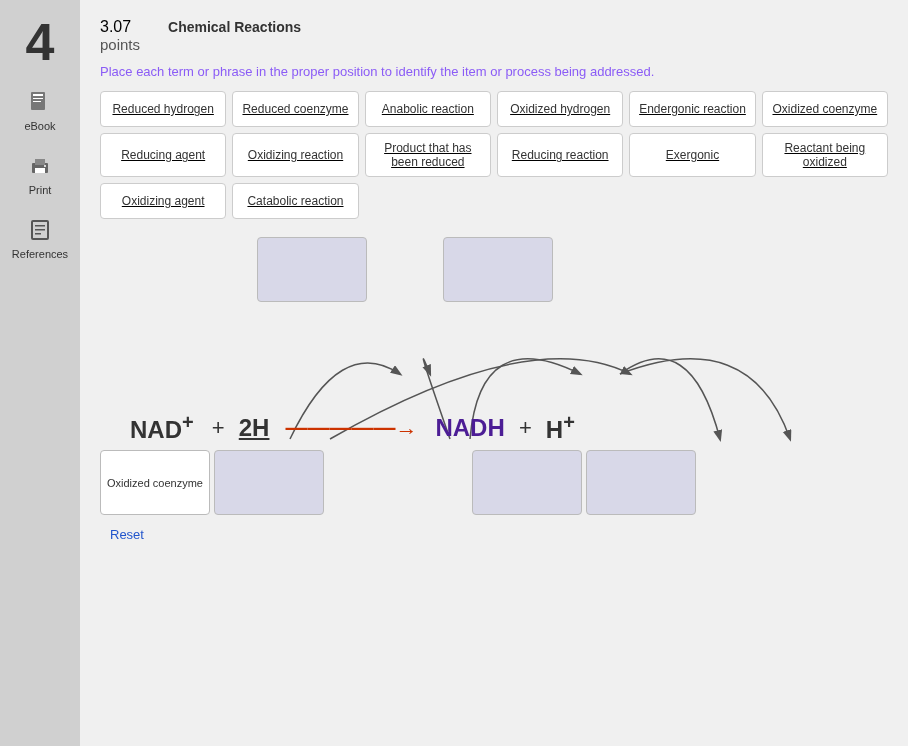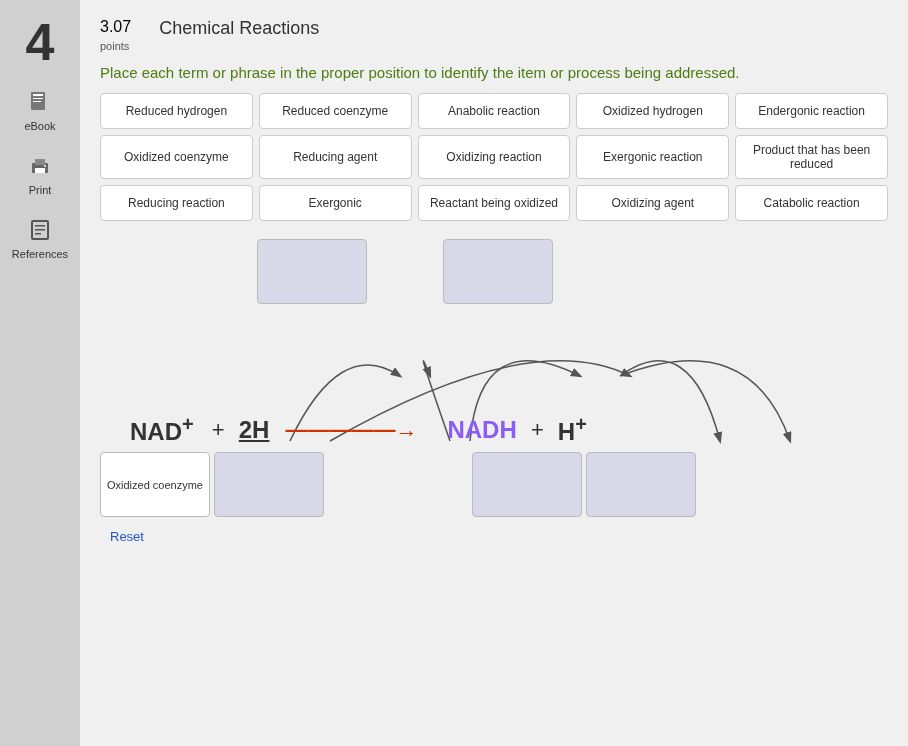--- a/index.html
+++ b/index.html
@@ -43,42 +43,43 @@
       font-size: 11px;
       color: #333;
       text-align: center;
     }
     .main-content {
       flex: 1;
       padding: 18px 20px;
       background: #f0f0f0;
     }
     .page-title {
-      font-size: 18px;
-      font-weight: normal;
+      font-size: 14px;
+      font-weight: bold;
       color: #333;
       margin-bottom: 6px;
     }
     .score-row {
       display: flex;
       align-items: flex-start;
       gap: 8px;
       margin-bottom: 10px;
     }
     .instruction {
-      font-size: 15px;
-      color: #4d7c0f;
+      font-size: 13px;
+      color: #8b5cf6;
       margin-bottom: 12px;
       max-width: 700px;
     }
     .terms-grid {
       display: grid;
-      grid-template-columns: repeat(5, 1fr);
+      grid-template-columns: repeat(6, 1fr);
       gap: 6px;
       margin-bottom: 16px;
+      text-decoration: underline;
     }
     .term-card {
       background: white;
       border: 1px solid #ccc;
       border-radius: 4px;
       padding: 7px 8px;
       font-size: 12px;
       text-align: center;
       color: #333;
       cursor: grab;
@@ -114,22 +115,22 @@
     }
     .two-h {
       font-size: 24px;
       font-weight: bold;
       color: #333;
       text-decoration: underline;
     }
     .nadh-text {
       font-size: 24px;
       font-weight: bold;
-      color: #8b5cf6;
-      margin-left: 14px;
+      color: #4c1d95;
+      margin-left: 2px;
     }
     .h-plus {
       font-size: 24px;
       font-weight: bold;
       color: #333;
     }
     .drop-zone-bottom {
       width: 110px;
       min-height: 65px;
       background: #d8d8e8;
@@ -211,39 +212,38 @@
       </svg>
     </div>
     <span class="sidebar-label">References</span>
   </div>
 </div>
 
 <div class="main-content">
   <div class="score-row">
     <div>
       <span>3.07</span><br>
-      <span style="font-size:11px;color:#555;">points</span>
+      <span style="font-size:15px;color:#555;">points</span>
     </div>
     <div style="margin-left:20px;">
       <span class="page-title">Chemical Reactions</span>
     </div>
   </div>
   <p class="instruction">Place each term or phrase in the proper position to identify the item or process being addressed.</p>
 
   
   <div class="terms-grid">
     <div class="term-card">Reduced hydrogen</div>
     <div class="term-card">Reduced coenzyme</div>
     <div class="term-card">Anabolic reaction</div>
     <div class="term-card">Oxidized hydrogen</div>
     <div class="term-card">Endergonic reaction</div>
     <div class="term-card">Oxidized coenzyme</div>
     <div class="term-card">Reducing agent</div>
     <div class="term-card">Oxidizing reaction</div>
-    <div class="term-card">Exergonic reaction</div>
     <div class="term-card">Product that has been reduced</div>
     <div class="term-card">Reducing reaction</div>
     <div class="term-card">Exergonic</div>
     <div class="term-card">Reactant being oxidized</div>
     <div class="term-card">Oxidizing agent</div>
     <div class="term-card">Catabolic reaction</div>
   </div>
 
   
   <div class="diagram-container">

